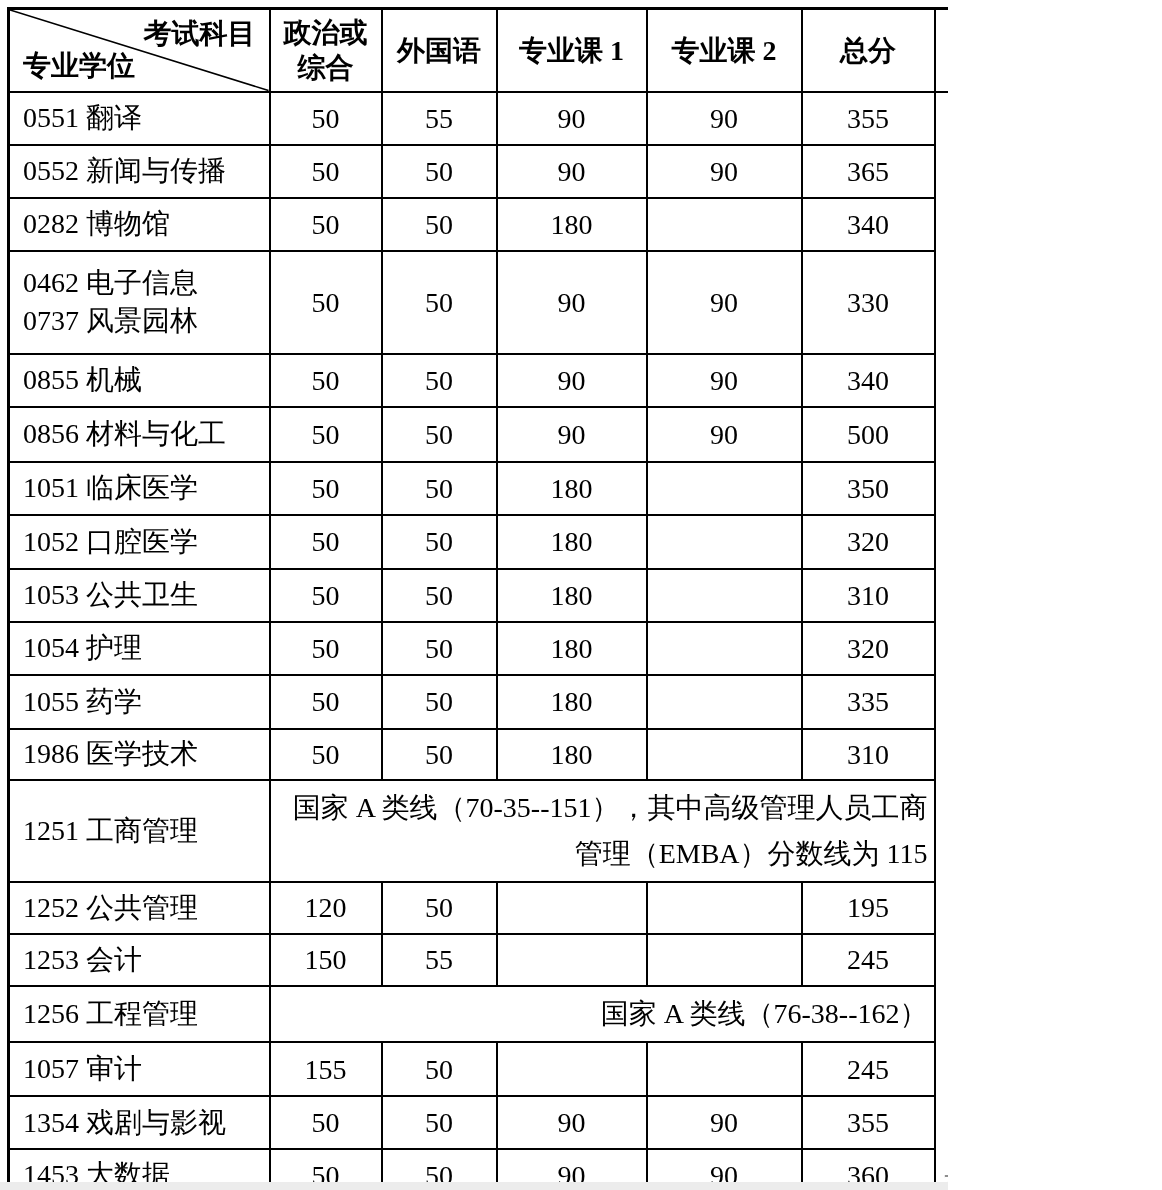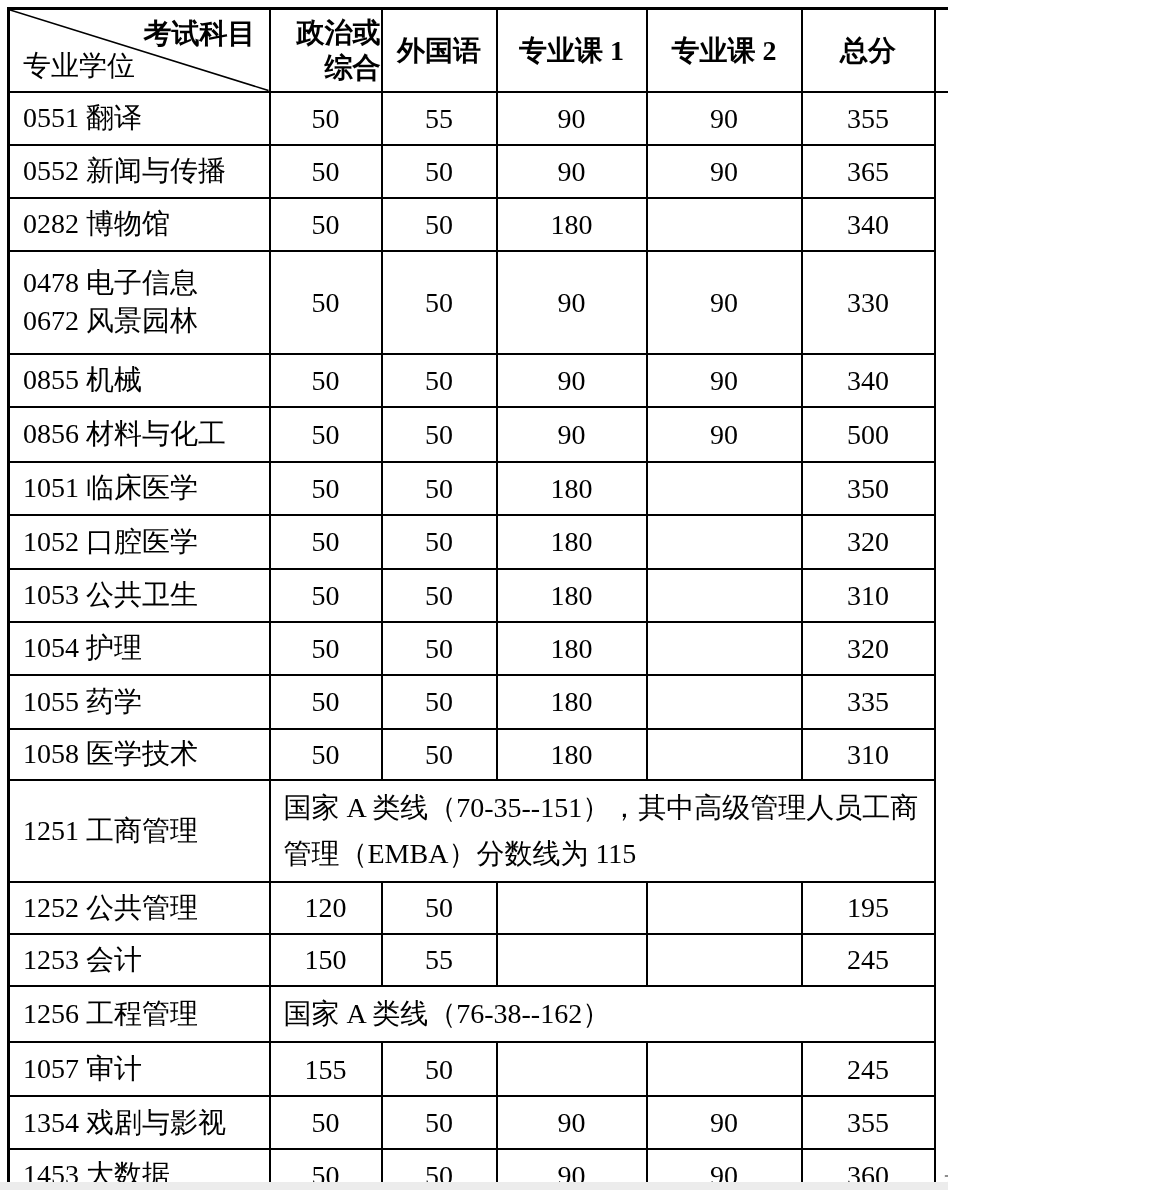--- a/index.html
+++ b/index.html
@@ -26,52 +26,52 @@
     line-height: 1.25;
     overflow: hidden;
   }
 
   
   td.head {
     text-align: center;
     vertical-align: middle;
     font-weight: bold;
   }
-  td.head .hline { text-align: right; }
+  td.head .hline { text-align: center; }
 
   
   td.diag {
     position: relative;
     vertical-align: top;
   }
   .diag svg { position: absolute; left: 0; top: 0; width: 100%; height: 100%; display: block; }
   .diag-top {
     position: absolute; top: 6px; right: 13px;
     font-weight: bold;
   }
   .diag-bottom {
     position: absolute; bottom: 8px; left: 13px;
-    font-weight: normal;
+    font-weight: bold;
   }
 
   
   td.label-cell {
     text-align: left;
     vertical-align: middle;
     padding-left: 13px;
     padding-right: 4px;
     line-height: 1.35;
     margin-left: 19px;
   }
   td.num {
     text-align: center;
     vertical-align: middle;
   }
   td.merged-note {
-    text-align: left;
+    text-align: right;
     vertical-align: middle;
     padding: 4px 6px 4px 13px;
     line-height: 1.65;
   }
 
   
   td.remarks-cell {
     position: relative;
     vertical-align: top;
     padding: 13px 8px 4px 12px;
@@ -154,22 +154,22 @@
       <td class="label-cell">0282 博物馆</td>
       <td class="num">50</td>
       <td class="num">50</td>
       <td class="num">180</td>
       <td class="num"></td>
       <td class="num">340</td>
     </tr>
 
     <tr style="height:103px">
       <td class="label-cell">
-        <div>0478 电子信息</div>
-        <div>0672 风景园林</div>
+        <div>0462 电子信息</div>
+        <div>0737 风景园林</div>
       </td>
       <td class="num">50</td>
       <td class="num">50</td>
       <td class="num">90</td>
       <td class="num">90</td>
       <td class="num">330</td>
     </tr>
 
     <tr style="height:53px">
       <td class="label-cell">0855 机械</td>
@@ -228,21 +228,21 @@
     <tr style="height:54px">
       <td class="label-cell">1055 药学</td>
       <td class="num">50</td>
       <td class="num">50</td>
       <td class="num">180</td>
       <td class="num"></td>
       <td class="num">335</td>
     </tr>
 
     <tr style="height:51px">
-      <td class="label-cell">1058 医学技术</td>
+      <td class="label-cell">1986 医学技术</td>
       <td class="num">50</td>
       <td class="num">50</td>
       <td class="num">180</td>
       <td class="num"></td>
       <td class="num">310</td>
     </tr>
 
     <tr style="height:85px">
       <td class="label-cell">1251 工商管理</td>
       <td class="merged-note" colspan="5">国家 A 类线（70-35--151），其中高级管理人员工商管理（EMBA）分数线为 115</td>

